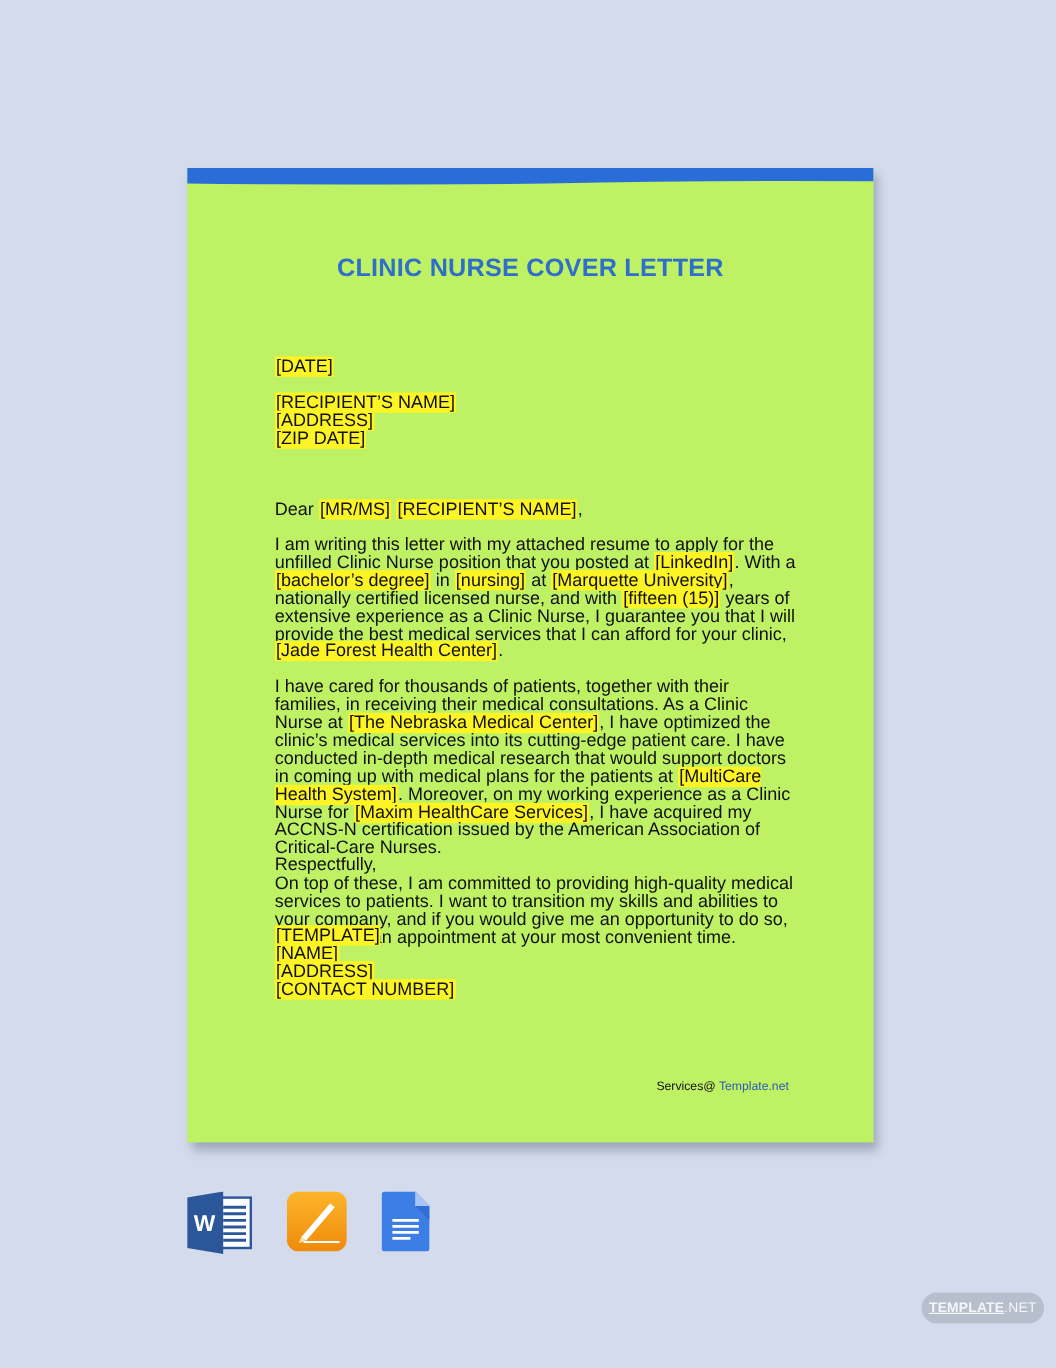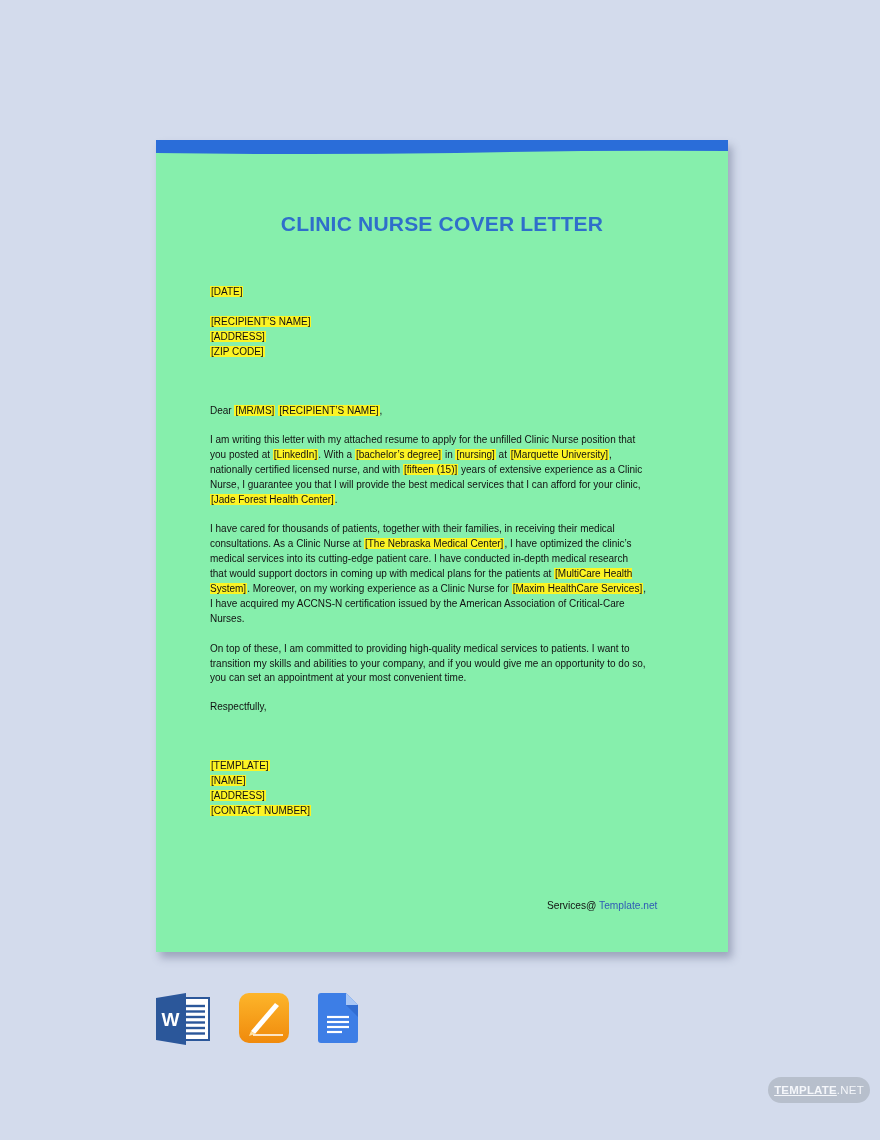--- a/index.html
+++ b/index.html
@@ -6,40 +6,41 @@
     html, body { width: 880px; height: 1140px; overflow: hidden; }
     body {
       background: #d3dbec;
       font-family: "Liberation Sans", sans-serif;
       position: relative;
     }
     .page {
       position: absolute;
       left: 156px; top: 140px;
       width: 572px; height: 812px;
-      background: #86efac;
+      background: #bef264;
       box-shadow: 4px 6px 8px rgba(90, 100, 130, 0.45);
     }
     .top-bar {
       position: absolute; left: 0; top: 0; width: 100%; height: 14px;
     }
     .top-bar svg { display: block; width: 100%; height: 14px; }
     .title {
       position: absolute; left: 0; top: 72px; width: 100%;
       text-align: center;
       font-weight: bold;
       font-size: 21px;
       letter-spacing: 0.2px;
       color: #2f6ecb;
     }
     .body-text {
-      position: absolute; left: 54px; width: 436px;
-      font-size: 10px;
+      position: absolute; left: 73px; width: 436px;
+      font-size: 15px;
       line-height: 14.9px;
       color: #111111;
+      margin-top: 14px;
     }
     .hl { background: #fcf424; padding: 0 1px; }
     .addr-block div { height: 14.9px; }
     .para { margin-bottom: 14.9px; }
     .copyright {
       position: absolute; left: 391px; top: 760px;
       font-size: 10.2px; color: #111111;
     }
     .copyright .link { color: #2f5bb5; }
     .app-icons {
@@ -71,21 +72,21 @@
 
   <div class="title">CLINIC NURSE COVER LETTER</div>
 
   <div class="body-text addr-block" style="top:145px;">
     <div><span class="hl">[DATE]</span></div>
   </div>
 
   <div class="body-text addr-block" style="top:175px;">
     <div><span class="hl">[RECIPIENT’S NAME]</span></div>
     <div><span class="hl">[ADDRESS]</span></div>
-    <div><span class="hl">[ZIP CODE]</span></div>
+    <div><span class="hl">[ZIP DATE]</span></div>
   </div>
 
   <div class="body-text" style="top:264px;">
     <span>Dear </span><span class="hl">[MR/MS]</span><span> </span><span class="hl">[RECIPIENT’S NAME]</span><span>,</span>
   </div>
 
   <div class="body-text" style="top:293px;">
     <p class="para">
       <span>I am writing this letter with my attached resume to apply for the unfilled Clinic Nurse position that you posted at </span><span class="hl">[LinkedIn]</span><span>. With a </span><span class="hl">[bachelor’s degree]</span><span> in </span><span class="hl">[nursing]</span><span> at </span><span class="hl">[Marquette University]</span><span>, nationally certified licensed nurse, and with </span><span class="hl">[fifteen (15)]</span><span> years of extensive experience as a Clinic Nurse, I guarantee you that I will provide the best medical services that I can afford for your clinic, </span><span class="hl">[Jade Forest Health Center]</span><span>.</span>
     </p>

